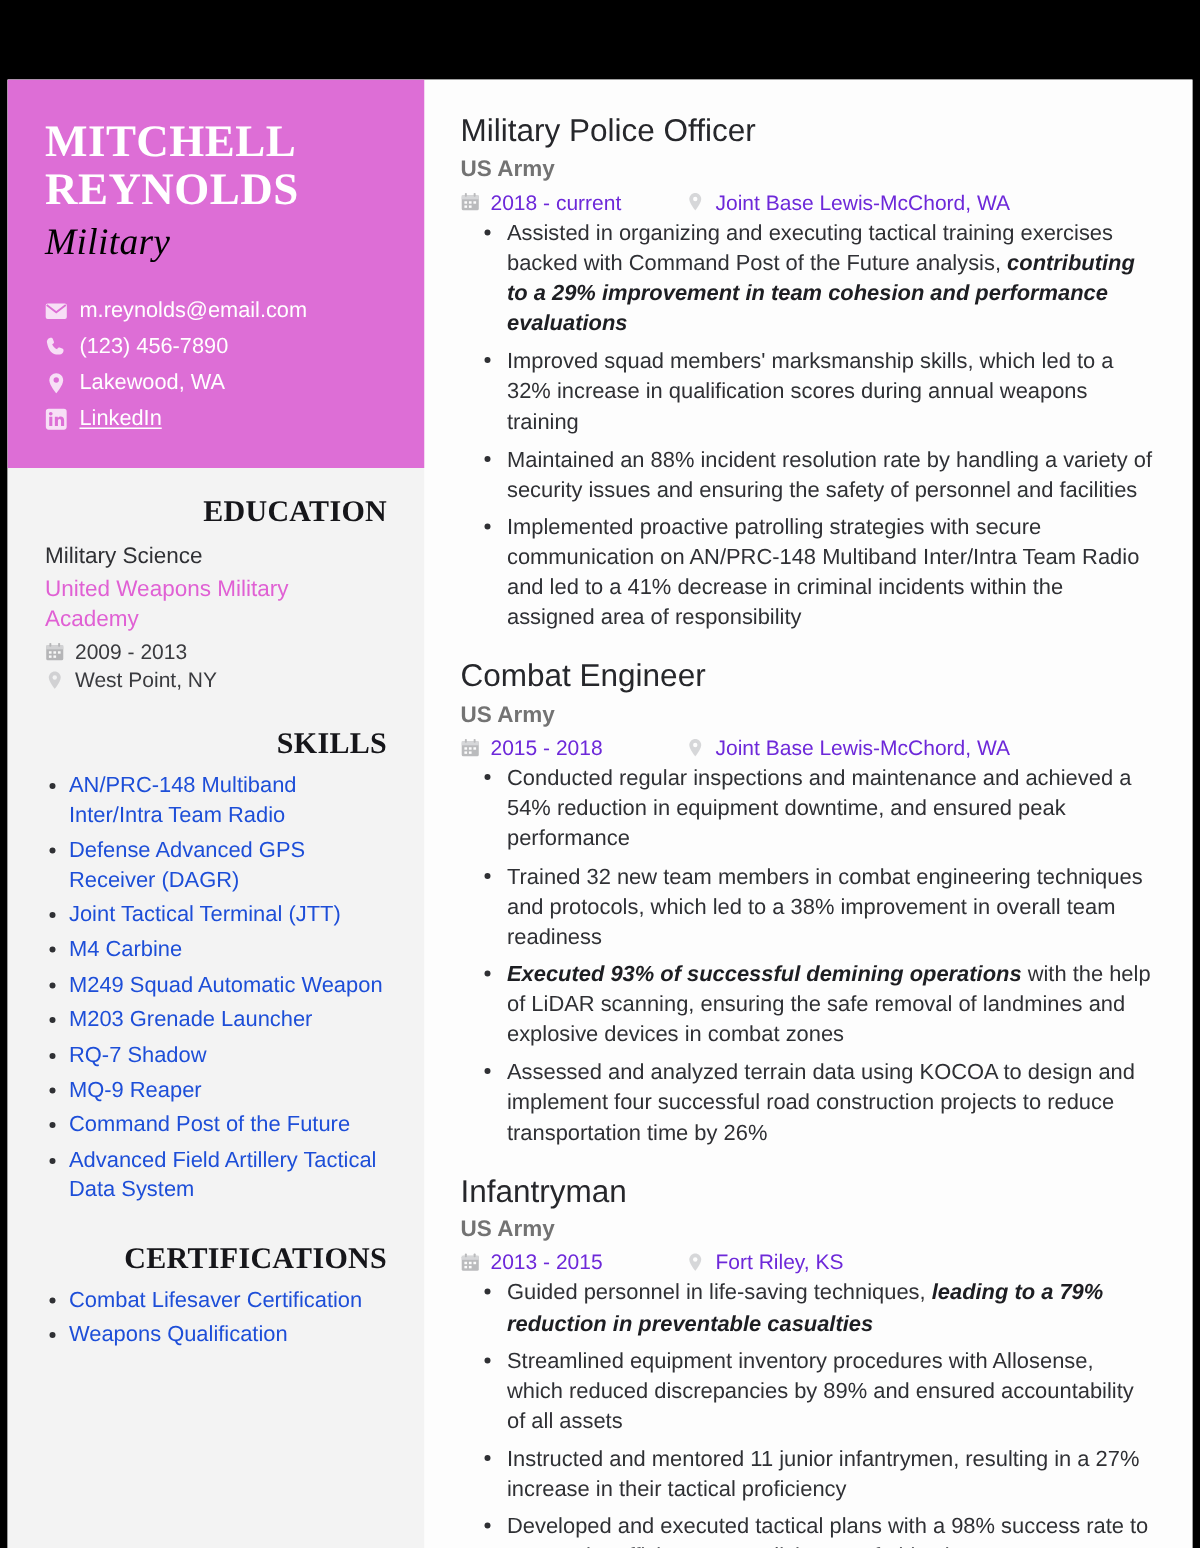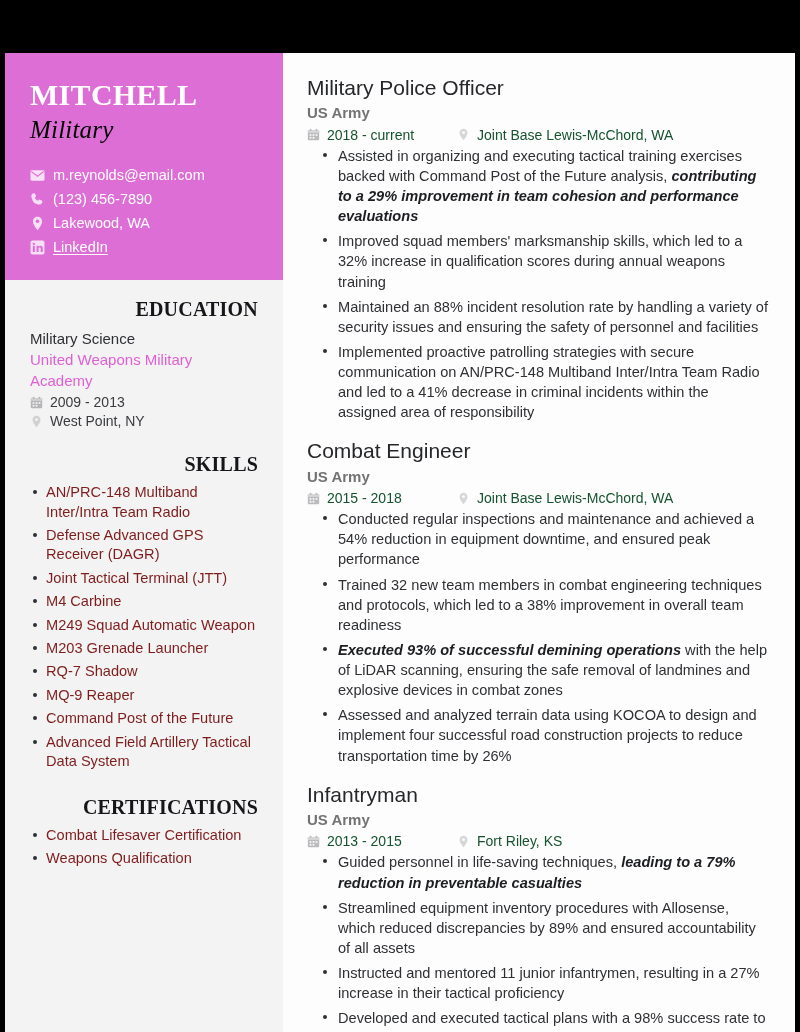--- a/index.html
+++ b/index.html
@@ -110,21 +110,21 @@
     opacity:.45;
   }
 
   .side-section { margin-top:24px; }
   ul.side-list { list-style:none; margin-top:2px; }
   ul.side-list li {
     position:relative;
     padding-left:16px;
     font-size:14.6px;
     line-height:1.33;
-    color:#7f1d1d;
+    color:#1d4ed8;
     margin-bottom:4px;
   }
   ul.side-list li:before {
     content:"";
     position:absolute;
     left:3px; top:7px;
     width:4px; height:4px;
     border-radius:50%;
     background:#2f3034;
   }
@@ -155,21 +155,21 @@
     color:#737373;
     font-weight:bold;
     line-height:1.5;
     margin-top:1px;
   }
   .job-meta {
     display:flex;
     align-items:center;
     margin-top:2px;
     font-size:14px;
-    color:#14532d;
+    color:#6d28d9;
   }
   .job-meta .m-date { display:flex; align-items:center; gap:7px; width:150px; }
   .job-meta .m-loc  { display:flex; align-items:center; gap:7px; }
   .job-meta .ico {
     width:13px; height:13px; flex:0 0 13px;
     display:flex; align-items:center; justify-content:center;
     opacity:.45;
   }
   ul.bullets { list-style:none; margin-top:3px; padding-left:12px; }
   ul.bullets li {
@@ -197,20 +197,21 @@
 </head>
 <body>
 
 <div class="page">
 
   <aside class="sidebar">
 
     <div class="side-header">
       <div class="name">
         <div>MITCHELL</div>
+        <div>REYNOLDS</div>
       </div>
       <div class="role">Military</div>
 
       <div class="contact">
 
         <div class="contact-row">
           <span class="ico">
             <svg viewBox="0 0 16 16" width="15" height="15" fill="#fff">
               <rect x="0.5" y="2.5" width="15" height="11" rx="1.4"></rect>
               <path d="M1.2 3.6 L8 8.7 L14.8 3.6" stroke="#dd6ed6" stroke-width="1.3" fill="none"></path>

